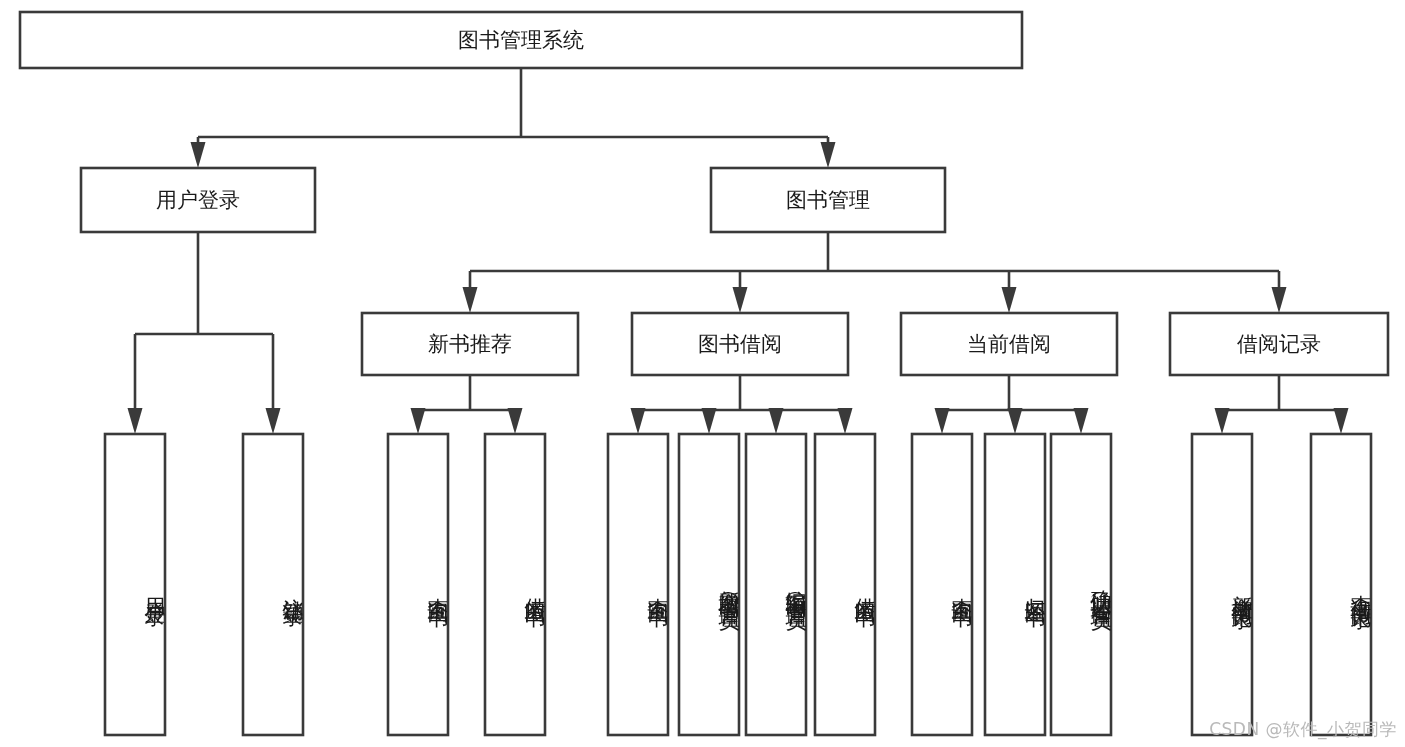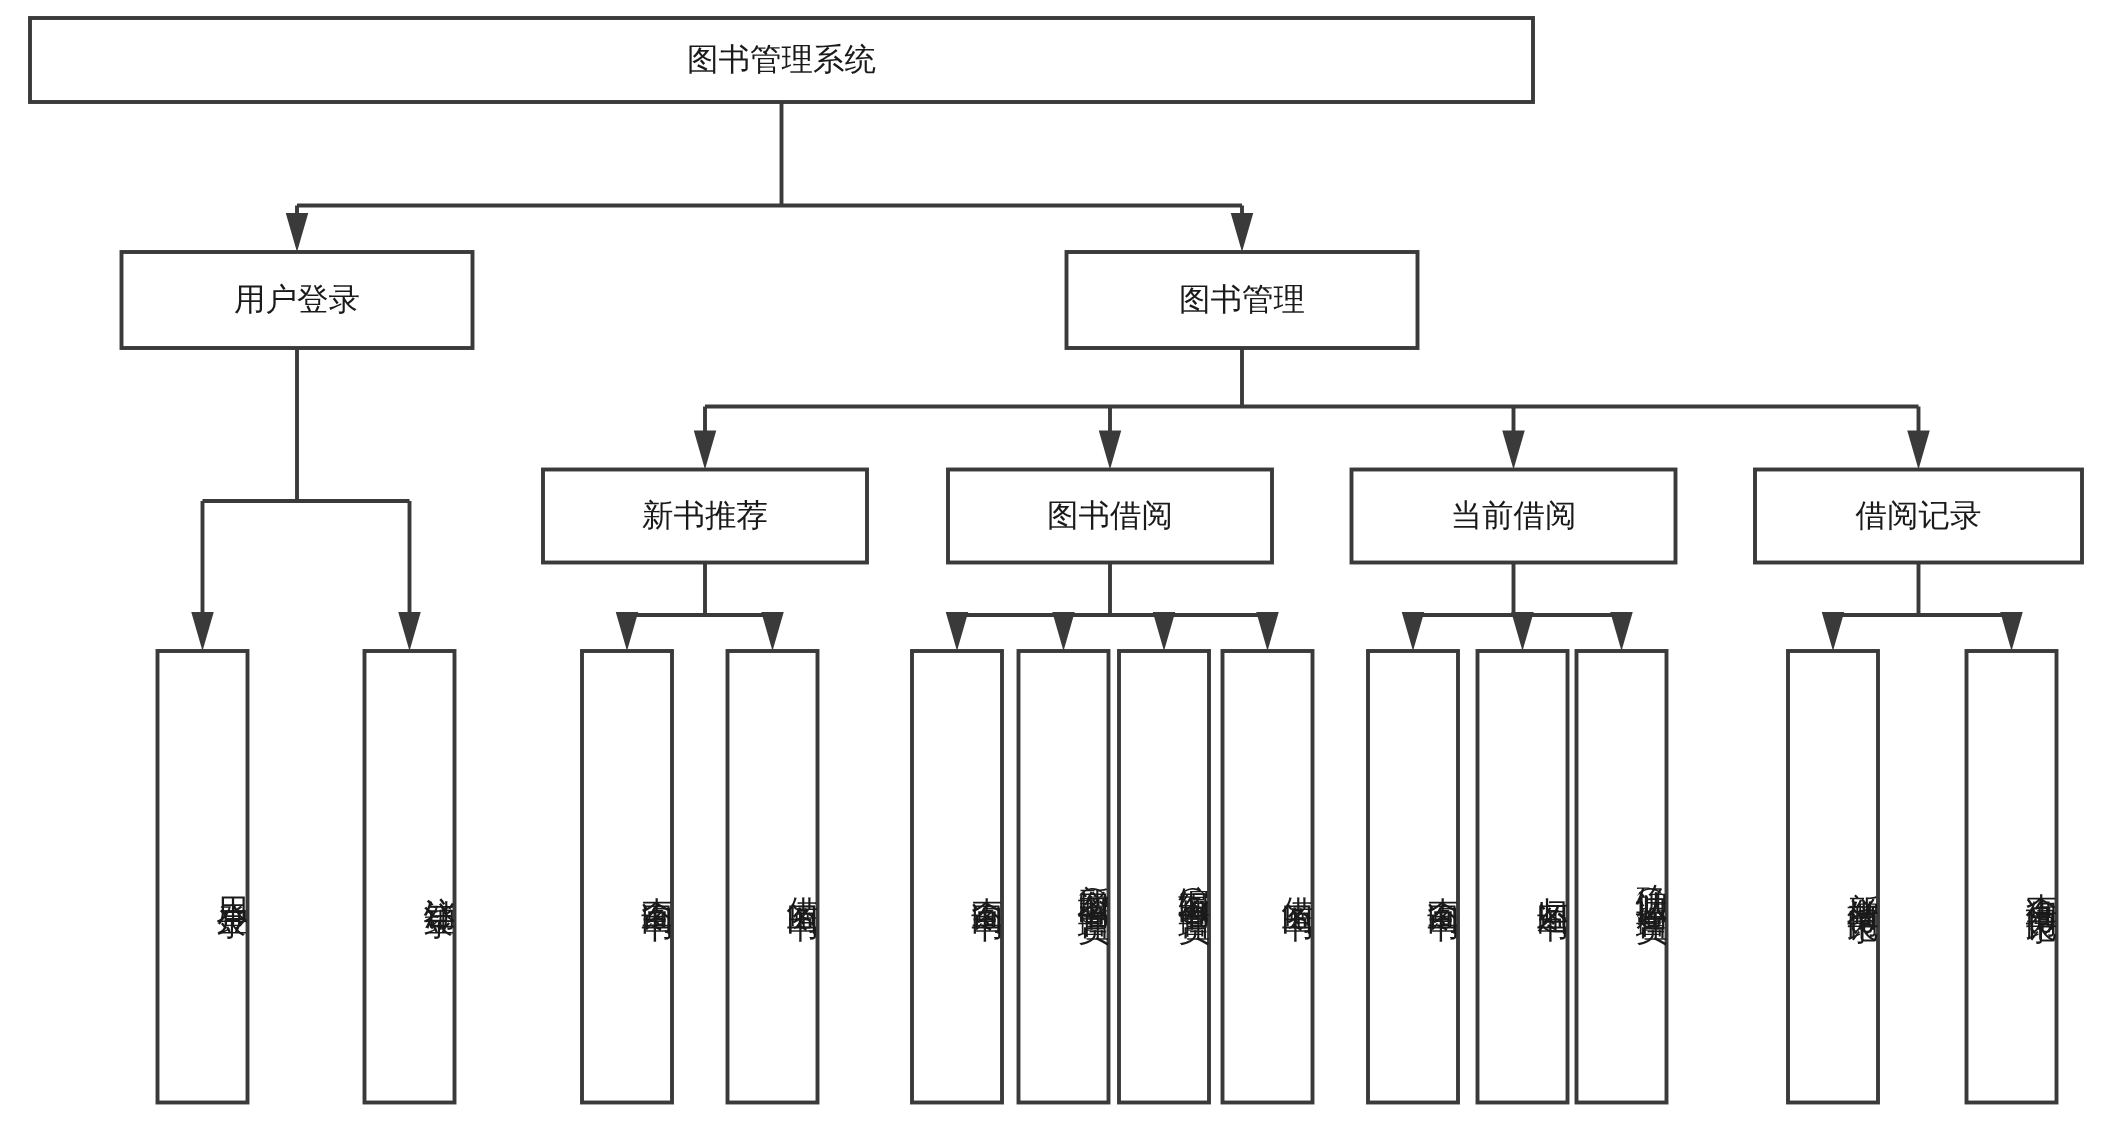--- a/index.html
+++ b/index.html
@@ -208,13 +208,14 @@
       <div class="leaf-text" style="left: 608px; top: 446px; width: 60px; height: 281px;">查询图书</div>
       <div class="leaf-text" style="left: 679px; top: 446px; width: 60px; height: 281px;">新增图书（管理员）</div>
       <div class="leaf-text" style="left: 746px; top: 446px; width: 60px; height: 281px;">编辑图书（管理员）</div>
       <div class="leaf-text" style="left: 815px; top: 446px; width: 60px; height: 281px;">借阅图书</div>
       <div class="leaf-text" style="left: 912px; top: 446px; width: 60px; height: 281px;">查询图书</div>
       <div class="leaf-text" style="left: 985px; top: 446px; width: 60px; height: 281px;">归还图书</div>
       <div class="leaf-text" style="left: 1051px; top: 446px; width: 60px; height: 281px;">确认归还（管理员）</div>
       <div class="leaf-text" style="left: 1192px; top: 446px; width: 60px; height: 281px;">新增借阅记录</div>
       <div class="leaf-text" style="left: 1311px; top: 446px; width: 60px; height: 281px;">查询借阅记录</div>
     </div>
+  <div class="watermark">CSDN @软件_小贺同学</div>
 </div>
 
 </body></html>

